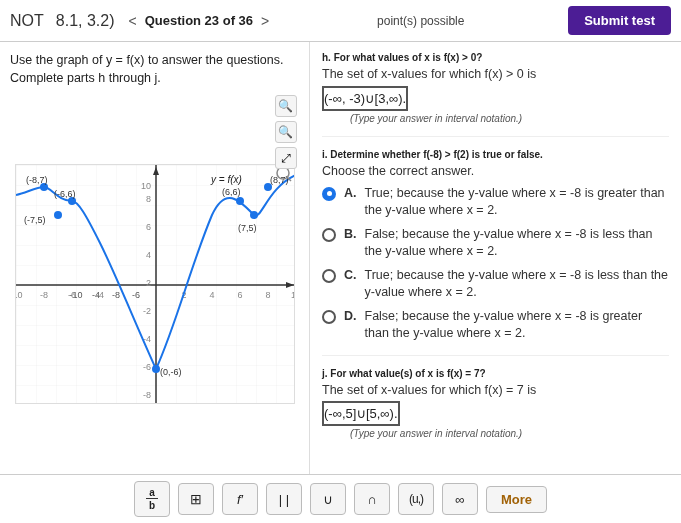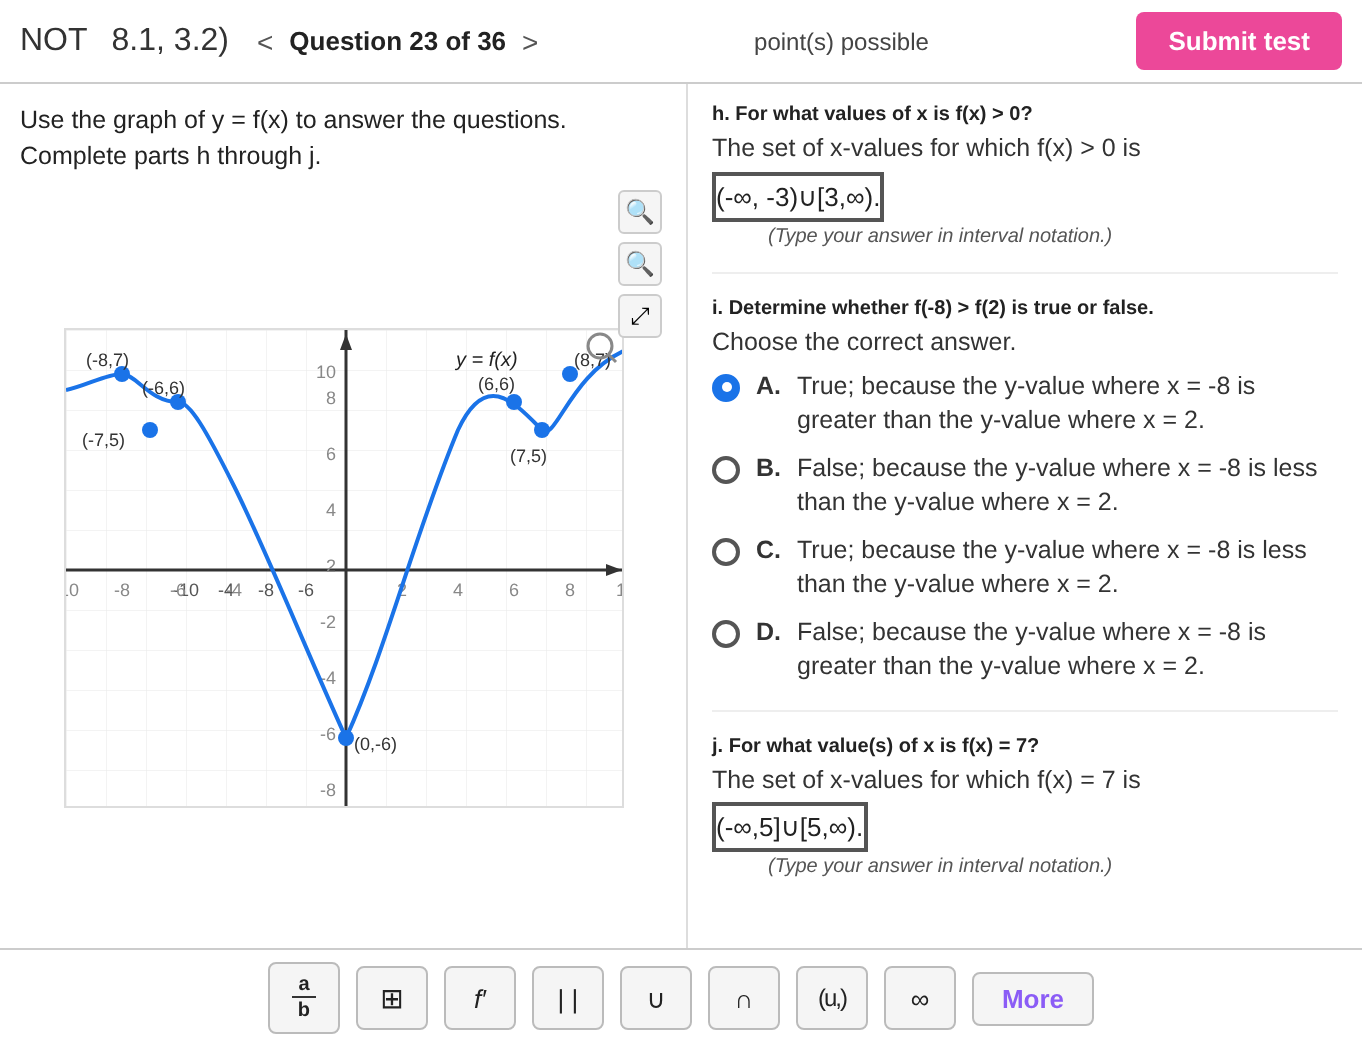--- a/index.html
+++ b/index.html
@@ -52,41 +52,41 @@
       flex: 1;
       text-align: center;
     }
     .points-info {
       font-size: 12px;
       color: #444;
       flex: 1;
       text-align: center;
     }
     .submit-btn {
-      background: #ec4899;
+      background: #4c1d95;
       color: #fff;
       border: none;
       border-radius: 4px;
       padding: 7px 16px;
       font-size: 13px;
       cursor: pointer;
       font-weight: bold;
       white-space: nowrap;
     }
 
     
     .main-content {
       display: flex;
       flex: 1;
       overflow: hidden;
     }
 
     
     .left-panel {
-      width: 344px;
+      width: 310px;
       background: #fff;
       padding: 10px 10px 0 10px;
       border-right: 1px solid #ddd;
       display: flex;
       flex-direction: column;
       overflow: hidden;
     }
     .graph-instruction {
       font-size: 12.5px;
       color: #222;
@@ -231,21 +231,21 @@
       min-height: 32px;
       color: #222;
     }
     .more-btn {
       background: #f5f5f5;
       border: 1px solid #bbb;
       border-radius: 4px;
       padding: 5px 14px;
       font-size: 13px;
       cursor: pointer;
-      color: #8b5cf6;
+      color: #a16207;
       font-weight: bold;
     }
   </style>
 </head>
 <body>
 
 <div class="top-bar">
   <div class="top-bar-left">
     <span class="breadcrumb-text">NOT</span>
     <br>

